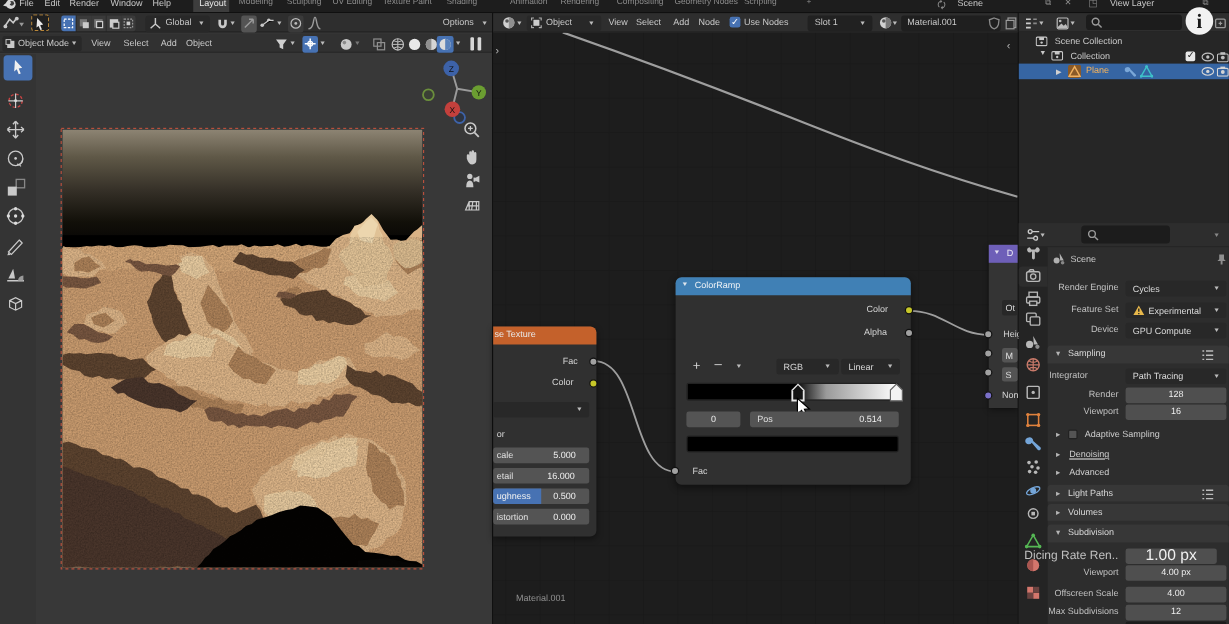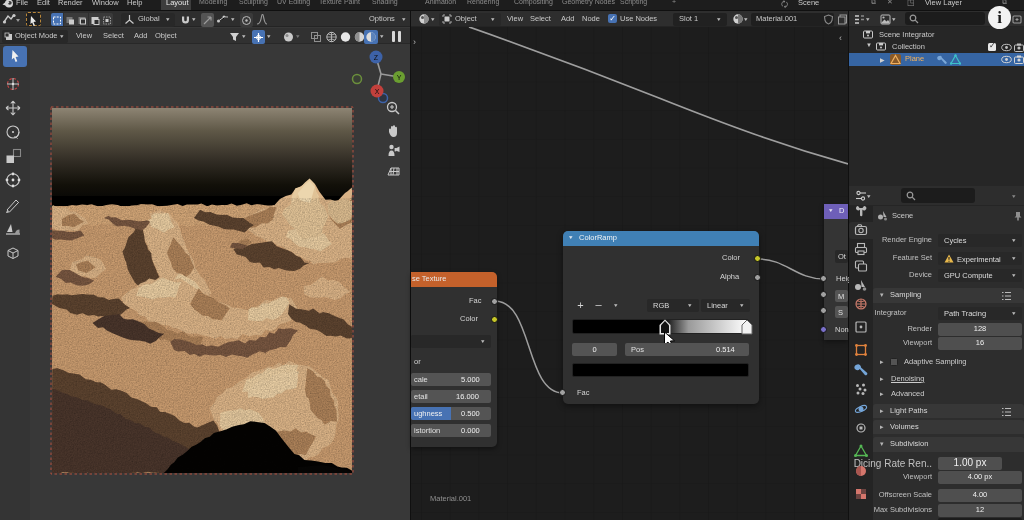--- a/index.html
+++ b/index.html
@@ -515,21 +515,21 @@
       <svg class="abs" style="left:163px;top:2.5px" width="11" height="11" viewBox="0 0 11 11">
         <rect x="1" y="2" width="8" height="7" rx="1" fill="none" stroke="#999" stroke-width="1.1"></rect>
           <path d="M5 4 L5 7 M3.5 5.5 L6.5 5.5" stroke="#999" stroke-width="1"></path>
       </svg>
 
       <svg class="abs" style="left:14px;top:19px" width="10" height="9" viewBox="0 0 10 9">
         <rect x="0.5" y="1" width="9" height="7" rx="1" fill="none" stroke="#c9c9c9" stroke-width="1"></rect>
           <rect x="3" y="1" width="4" height="2.4" fill="#c9c9c9"></rect>
           <circle cx="5" cy="5.5" r="1" fill="#c9c9c9"></circle>
       </svg>
-      <span class="abs txt" style="left:30px;top:18.5px;font-size:7.5px;">Scene Integrator</span>
+      <span class="abs txt" style="left:30px;top:18.5px;font-size:7.5px;">Scene Collection</span>
       <span class="abs" style="left:17px;top:31px;color:#c9c9c9;font-size:6px;">▼</span>
       <svg class="abs" style="left:27px;top:31px" width="10" height="9" viewBox="0 0 10 9">
         <rect x="0.5" y="1" width="9" height="7" rx="1" fill="none" stroke="#c9c9c9" stroke-width="1"></rect>
           <rect x="3" y="1" width="4" height="2.4" fill="#c9c9c9"></rect>
           <circle cx="5" cy="5.5" r="1" fill="#c9c9c9"></circle>
       </svg>
       <span class="abs txt" style="left:43px;top:30.5px;font-size:7.5px;">Collection</span>
       <div class="abs" style="left:139px;top:31.5px;width:8px;height:8px;background:#e8e8e8;border-radius:1.5px;">
           <span style="position:absolute;left:1px;top:-2px;color:#222;font-size:8px;">✓</span>
         </div>
@@ -639,21 +639,21 @@
       <svg class="abs" style="left:152px;top:396px" width="11" height="10" viewBox="0 0 11 10">
             <path d="M1 1.5 h1.5 M4 1.5 h6 M1 5 h1.5 M4 5 h6 M1 8.5 h1.5 M4 8.5 h6" stroke="#bbb" stroke-width="1.2"></path>
           </svg>
       <div class="abs" style="left:24px;top:409px;width:151px;height:14px;background:#373737;border-radius:3px 3px 0 0;"></div>
       <span class="abs" style="left:31px;top:412px;color:#b5b5b5;font-size:7px;">▸</span>
       <span class="abs" style="left:41px;top:411px;color:#d8d8d8;font-size:7.5px;white-space:nowrap;">Volumes</span>
       <div class="abs" style="left:24px;top:426px;width:151px;height:15px;background:#373737;border-radius:3px 3px 0 0;"></div>
       <span class="abs" style="left:31px;top:429px;color:#b5b5b5;font-size:7px;">▾</span>
       <span class="abs" style="left:41px;top:428px;color:#d8d8d8;font-size:7.5px;white-space:nowrap;">Subdivision</span>
       <span class="abs" style="left:0;top:447px;width:83px;text-align:right;color:#c0c0c0;font-size:10px;white-space:nowrap;">Dicing Rate Ren..</span>
-      <div class="abs" style="left:89px;top:446px;width:64px;height:12.5px;background:#4f4f4f;border-radius:2px;text-align:center;color:#f0f0f0;font-size:10px;line-height:12.5px;">1.00 px</div>
+      <div class="abs" style="left:89px;top:446px;width:76px;height:12.5px;background:#4f4f4f;border-radius:2px;text-align:center;color:#f0f0f0;font-size:13px;line-height:12.5px;">1.00 px</div>
       <span class="abs" style="left:0;top:461px;width:83px;text-align:right;color:#c0c0c0;font-size:7.5px;white-space:nowrap;">Viewport</span>
       <div class="abs" style="left:89px;top:460px;width:84px;height:12.5px;background:#4f4f4f;border-radius:2px;text-align:center;color:#f0f0f0;font-size:7.5px;line-height:12.5px;">4.00 px</div>
       <span class="abs" style="left:0;top:479px;width:83px;text-align:right;color:#c0c0c0;font-size:7.5px;white-space:nowrap;">Offscreen Scale</span>
       <div class="abs" style="left:89px;top:478px;width:84px;height:12.5px;background:#4f4f4f;border-radius:2px;text-align:center;color:#f0f0f0;font-size:7.5px;line-height:12.5px;">4.00</div>
       <span class="abs" style="left:0;top:494px;width:83px;text-align:right;color:#c0c0c0;font-size:7.5px;white-space:nowrap;">Max Subdivisions</span>
       <div class="abs" style="left:89px;top:493px;width:84px;height:12.5px;background:#4f4f4f;border-radius:2px;text-align:center;color:#f0f0f0;font-size:7.5px;line-height:12.5px;">12</div>
       <span class="abs" style="left:0;top:508px;width:83px;text-align:right;color:#c0c0c0;font-size:7.5px;white-space:nowrap;">Dicing Camera</span>
       <div class="abs" style="left:89px;top:507px;width:84px;height:13px;background:#1c1c1c;border-radius:2px;"></div>
 
       </div>

